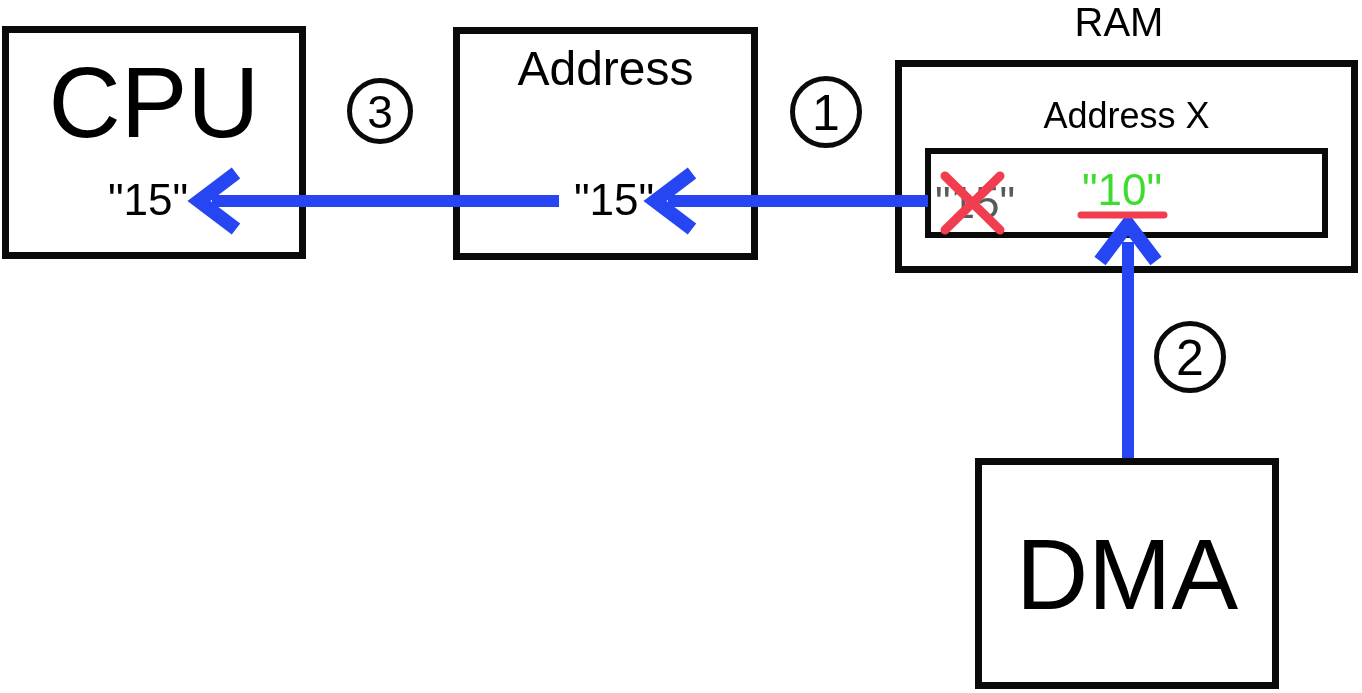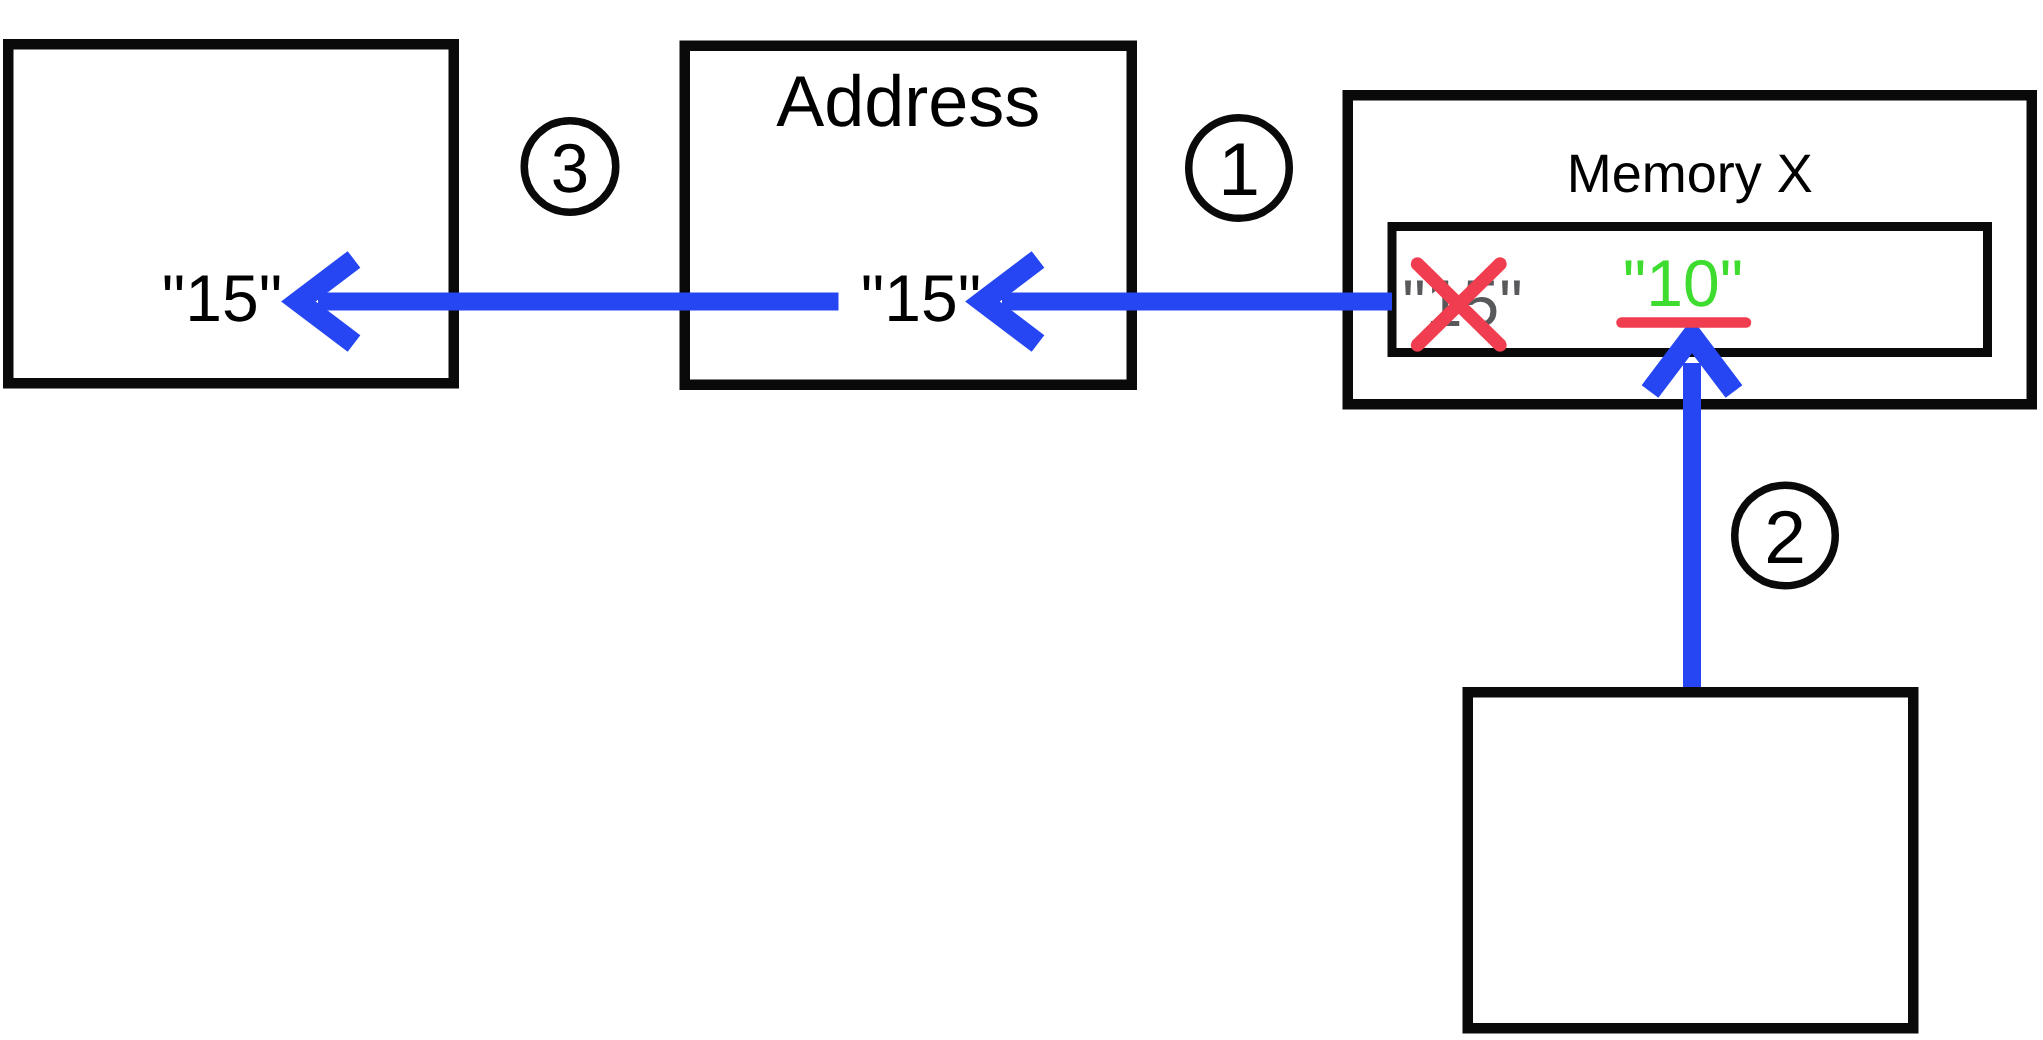--- a/index.html
+++ b/index.html
@@ -71,31 +71,34 @@
 <body>
 
 <div class="canvas">
 
   <div class="box" id="cpu-box"></div>
   <div class="box" id="cache-box"></div>
   <div class="box" id="ram-box"></div>
   <div class="box" id="ram-cell"></div>
   <div class="box" id="dma-box"></div>
 
+  <div class="txt" id="cpu-label">CPU</div>
   <div class="txt" id="cpu-value">"15"</div>
 
   <div class="txt" id="cache-label">
     <div>Address</div>
   </div>
   <div class="txt" id="cache-value">"15"</div>
 
-  <div class="txt" id="ram-address">Memory X</div>
+  <div class="txt" id="ram-label">RAM</div>
+  <div class="txt" id="ram-address">Address X</div>
   <div class="txt" id="ram-old-value">"15"</div>
   <div class="txt" id="ram-new-value">"10"</div>
 
+  <div class="txt" id="dma-label">DMA</div>
 
   <div class="badge" id="step1-badge">
     <span>1</span>
   </div>
   <div class="badge" id="step2-badge">
     <span>2</span>
   </div>
   <div class="badge" id="step3-badge">
     <span>3</span>
   </div>

